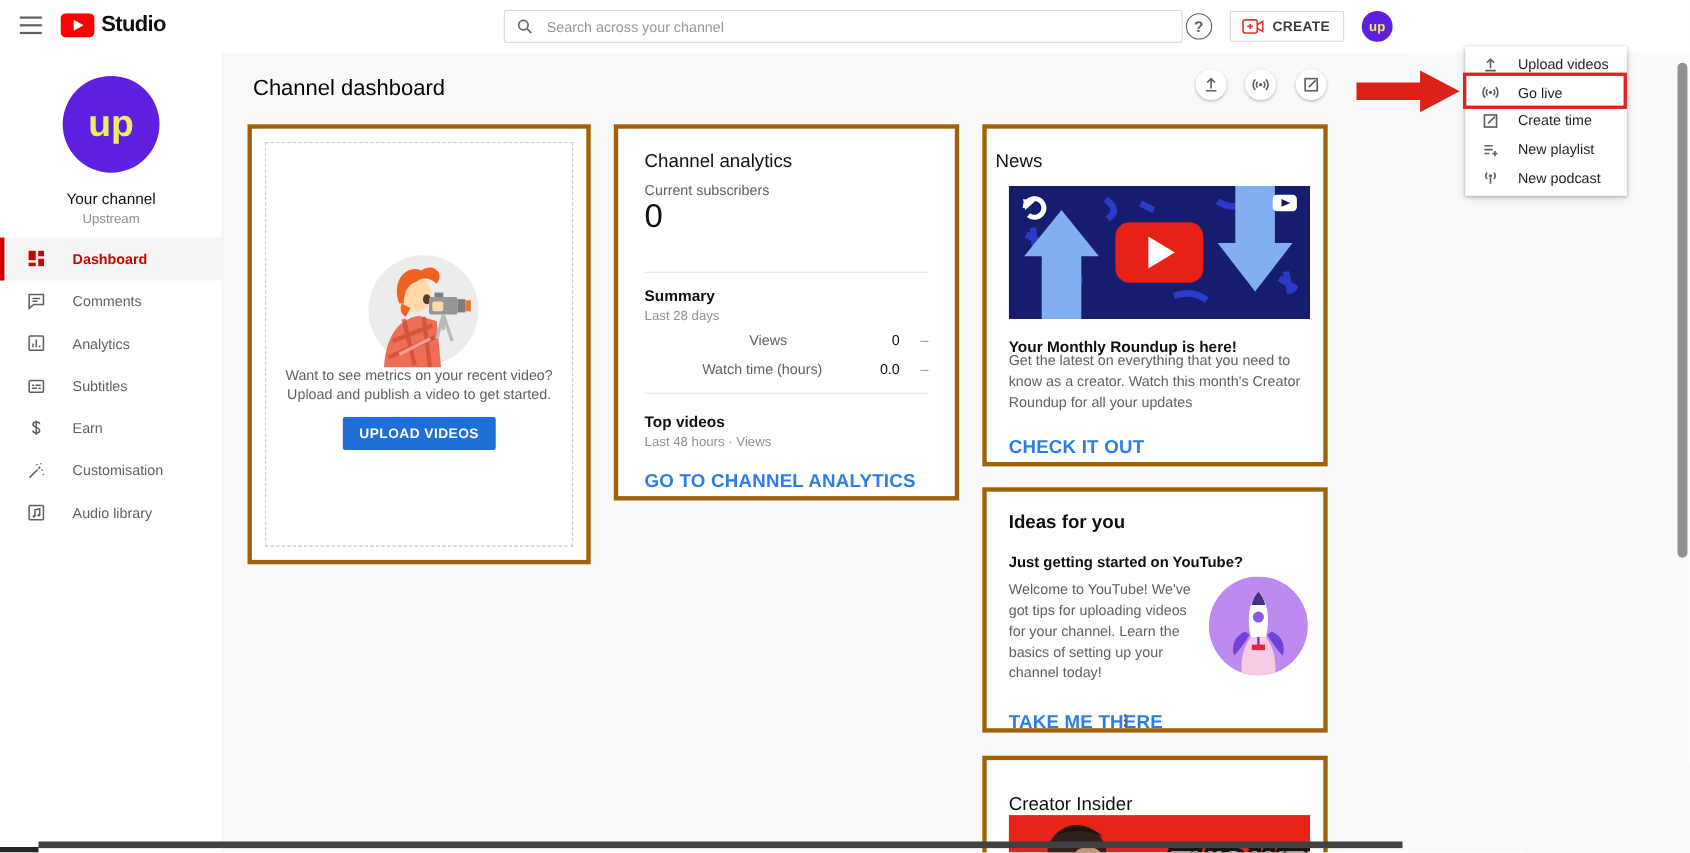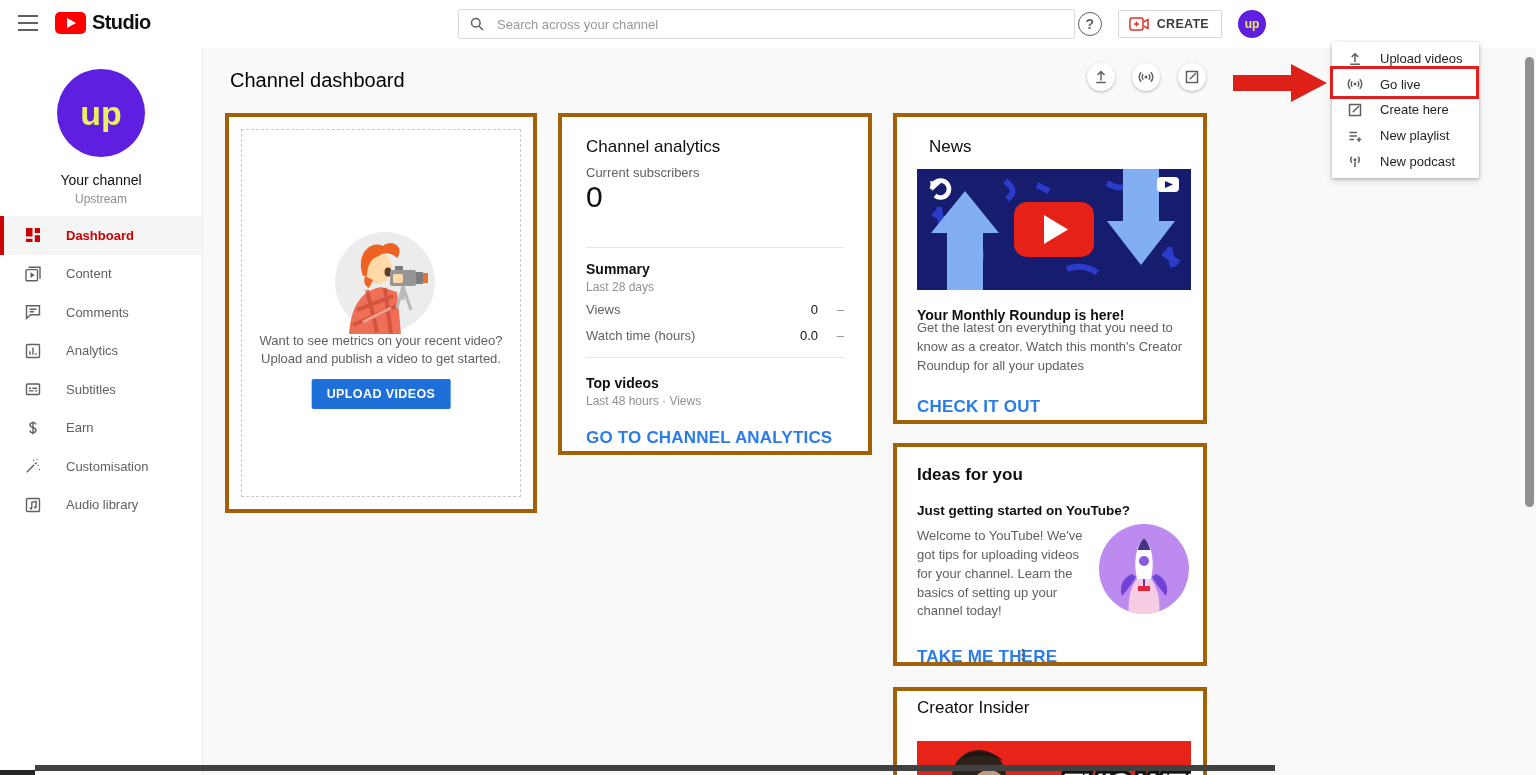--- a/index.html
+++ b/index.html
@@ -68,21 +68,21 @@
 
   
   .ana-card{left:355px;top:65px;width:314px;height:342px;}
   .ana-card .abs{position:absolute;}
   .mlabel{font-size:13px;color:#606060;}
   .mvalue-big{font-size:30px;color:#0f0f0f;}
   .divider{position:absolute;left:24px;right:24px;height:1px;background:#e5e5e5;}
   .sec-title{font-size:14px;font-weight:700;color:#0f0f0f;}
   .sec-sub{font-size:12px;color:#909090;}
   .mrow{position:absolute;left:24px;right:24px;display:flex;align-items:center;}
-  .mrow .lbl{font-size:13px;color:#606060;flex:1;}
+  .mrow .lbl{font-size:13px;color:#606060;flex:1;text-align:center;}
   .mrow .val{font-size:13px;color:#0f0f0f;}
   .mrow .trend{font-size:13px;color:#8f8f8f;margin-left:14px;width:12px;text-align:right;}
   .bluelink{font-size:17px;font-weight:700;color:#2b7ce9;letter-spacing:.2px;cursor:pointer;}
 
   
   .news-card{left:690px;top:65px;width:314px;height:311px;}
   .ideas-card{left:690px;top:395px;width:314px;height:223px;}
   .insider-card{left:690px;top:639px;width:314px;height:130px;}
   .abs{position:absolute;}
   .headline{font-size:14px;font-weight:700;color:#0f0f0f;}
@@ -153,28 +153,20 @@
 
   <div class="nav">
     <div class="si active">
       <svg class="sicon" viewBox="0 0 18 18">
         <rect x="2" y="2" width="6.5" height="8.5" fill="#c00" stroke="none"></rect>
         <rect x="10.8" y="2" width="5.2" height="5" fill="#c00" stroke="none"></rect>
         <rect x="2" y="12.8" width="6.5" height="3.2" fill="#c00" stroke="none"></rect>
         <rect x="10.8" y="9.2" width="5.2" height="6.8" fill="#c00" stroke="none"></rect>
       </svg>
       <span class="lbl">Dashboard</span>
-    </div>
-    <div class="si">
-      <svg class="sicon" viewBox="0 0 18 18">
-        <path d="M4.5 2.2 h11.5 v11.5"></path>
-        <rect x="2" y="4.6" width="11.5" height="11.2" rx="1"></rect>
-        <path class="fil" d="M6.5 7.2 l4.2 2.9 -4.2 2.9z"></path>
-      </svg>
-      <span class="lbl">Content</span>
     </div>
     <div class="si">
       <svg class="sicon" viewBox="0 0 18 18">
         <path d="M2.5 2.8 h13 v9 h-8.8 l-4.2 3.6z"></path>
         <path d="M5.5 6.3 h7 M5.5 8.8 h4.5"></path>
       </svg>
       <span class="lbl">Comments</span>
     </div>
     <div class="si">
       <svg class="sicon" viewBox="0 0 18 18">
@@ -278,21 +270,21 @@
       <span class="val">0.0</span>
       <span class="trend">–</span>
     </div>
     <div class="divider" style="top:240px;"></div>
     <div class="abs sec-title" style="left:24px;top:258px;">Top videos</div>
     <div class="abs sec-sub" style="left:24px;top:277px;">Last 48 hours · Views</div>
     <div class="abs bluelink" style="left:24px;top:311px;">GO TO CHANNEL ANALYTICS</div>
   </div>
 
   <div class="card news-card">
-    <div class="abs ctitle" style="left:32px;top:20px;text-align:right;">News</div>
+    <div class="abs ctitle" style="left:8px;top:20px;text-align:right;">News</div>
     <svg class="abs" style="left:20px;top:52px;" width="274" height="121" viewBox="0 0 274 121">
       <rect width="274" height="121" fill="#161d6e"></rect>
       <g stroke="#2e3fd4" stroke-width="6" fill="none" opacity="0.9">
         <path d="M88 12 q14 10 2 18"></path>
           <path d="M150 100 q18 -6 30 4"></path>
         <path d="M226 40 q-10 12 4 18"></path>
           <path d="M60 96 q10 -14 -4 -20"></path>
         <path d="M190 14 q12 8 24 2"></path>
           <path d="M16 44 l14 8 M22 38 l2 18"></path>
         <path d="M246 84 l16 10 M252 78 l4 20"></path>
@@ -336,21 +328,21 @@
     </svg>
     <div class="abs bluelink" style="left:20px;top:200px;">TAKE ME THERE</div>
     <svg class="abs dots" style="left:118px;top:200px;" viewBox="0 0 16 16">
       <circle cx="8" cy="3.5" r="1.4" fill="#606060"></circle>
         <circle cx="8" cy="8" r="1.4" fill="#606060"></circle>
         <circle cx="8" cy="12.5" r="1.4" fill="#606060"></circle>
     </svg>
   </div>
 
   <div class="card insider-card">
-    <div class="abs ctitle" style="left:20px;top:7px;">Creator Insider</div>
+    <div class="abs ctitle" style="left:20px;top:30px;">Creator Insider</div>
     <svg class="abs" style="left:20px;top:50px;" width="274" height="70" viewBox="0 0 274 70">
       <rect width="274" height="70" fill="#e8231a"></rect>
       <ellipse cx="58" cy="80" rx="50" ry="45" fill="#241b17"></ellipse>
       <circle cx="62" cy="36" r="27" fill="#2c211b"></circle>
       <ellipse cx="72" cy="42" rx="15" ry="13" fill="#c49a7a"></ellipse>
       <path d="M44 18 C52 8 76 8 86 20 C78 14 56 12 44 18 Z" fill="#1c1512"></path>
       <text x="0" y="0" transform="translate(142,54) skewX(-8)" font-size="31" font-weight="bold" font-style="italic" fill="#ffffff" stroke="#141414" stroke-width="7" paint-order="stroke" letter-spacing="-1">THIS WEEK</text>
     </svg>
   </div>
 </div>
@@ -367,21 +359,21 @@
       <circle class="fil" cx="8" cy="8" r="1.5"></circle>
       <path d="M5.3 5.3 a3.8 3.8 0 0 0 0 5.4 M10.7 5.3 a3.8 3.8 0 0 1 0 5.4 M3.2 3.2 a6.8 6.8 0 0 0 0 9.6 M12.8 3.2 a6.8 6.8 0 0 1 0 9.6"></path>
     </svg>
     <span class="lbl">Go live</span>
   </div>
   <div class="dditem">
     <svg class="ddic" viewBox="0 0 16 16">
       <rect x="2.5" y="2.5" width="11" height="11"></rect>
       <path d="M5.8 10.2 L12 4"></path>
     </svg>
-    <span class="lbl">Create here</span>
+    <span class="lbl">Create time</span>
   </div>
   <div class="dditem">
     <svg class="ddic" viewBox="0 0 16 16">
       <path d="M2.5 4.5 H10 M2.5 8 H10 M2.5 11.5 H7 M12 9.3 V14 M9.7 11.6 H14.3"></path>
     </svg>
     <span class="lbl">New playlist</span>
   </div>
   <div class="dditem">
     <svg class="ddic" viewBox="0 0 16 16">
       <circle class="fil" cx="8" cy="6.8" r="1.5"></circle>

